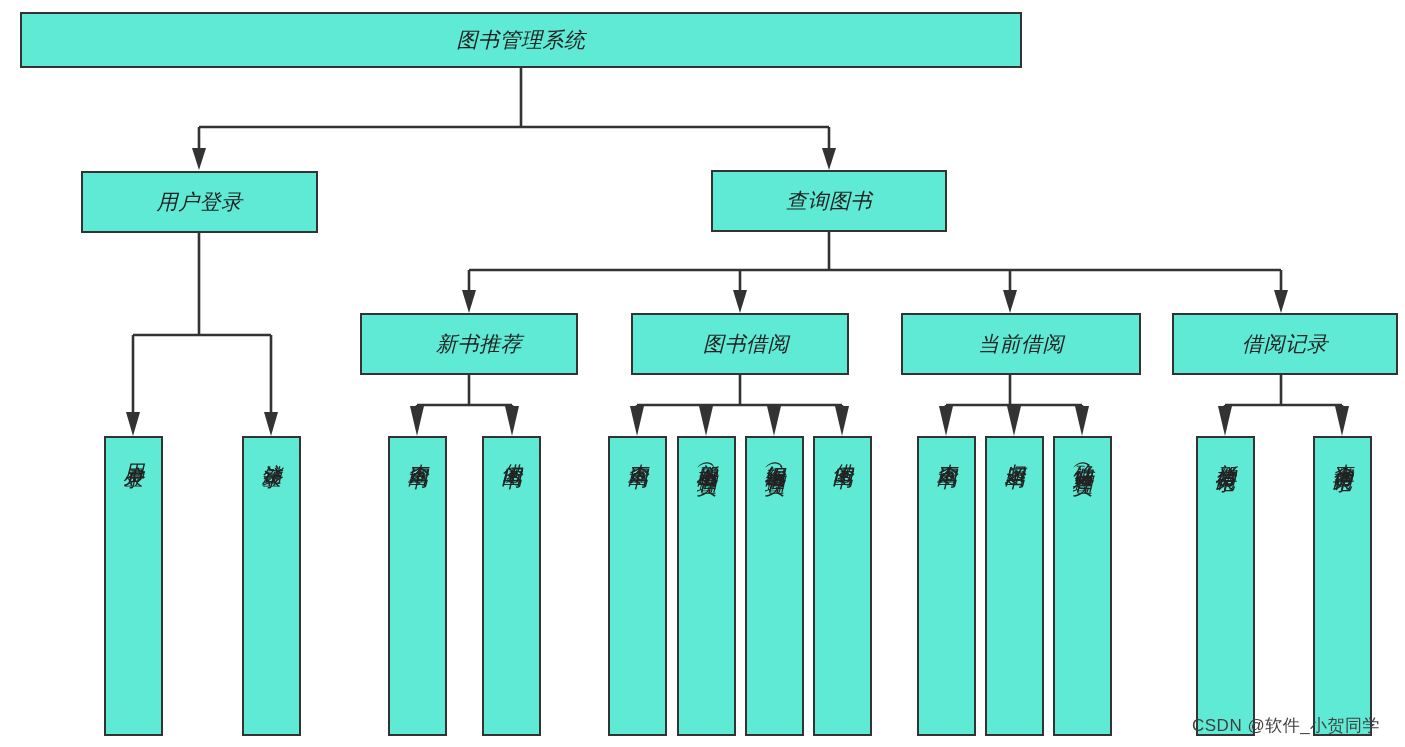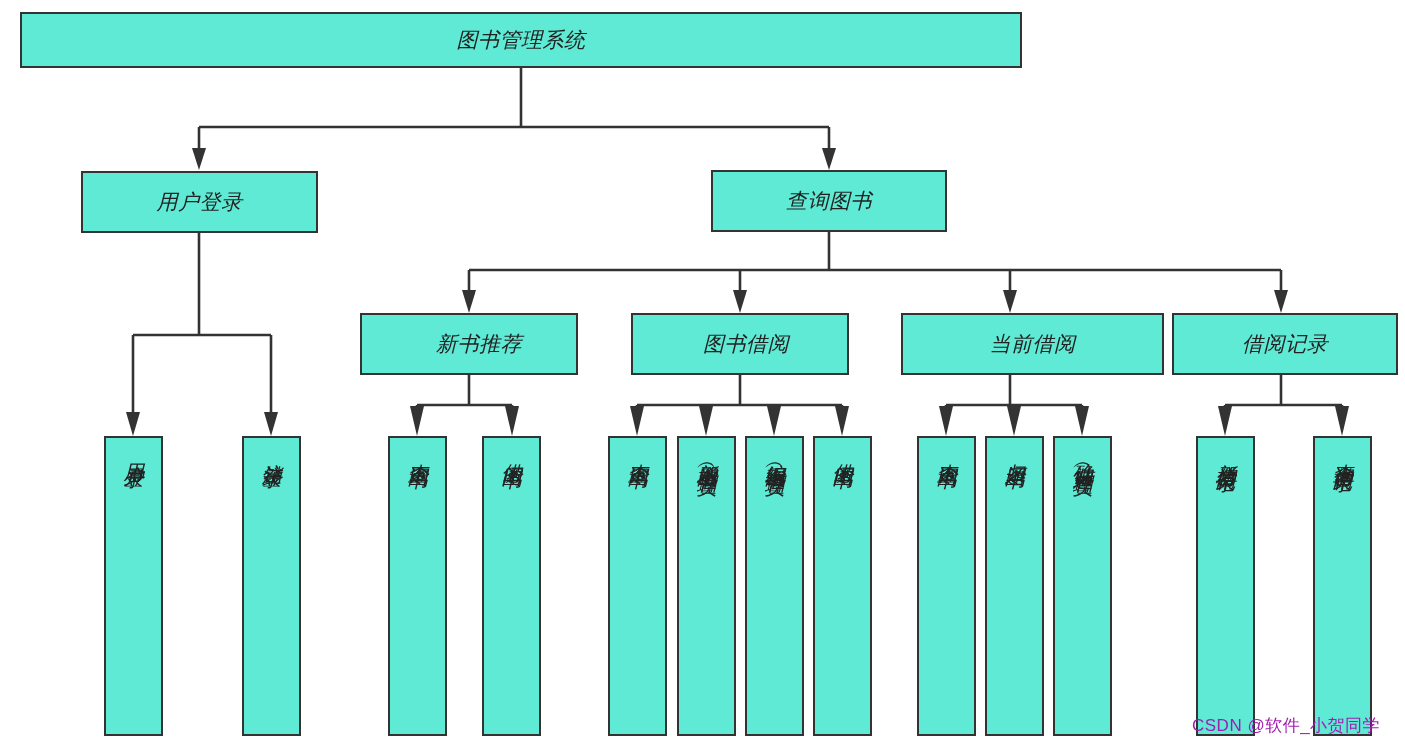--- a/index.html
+++ b/index.html
@@ -63,21 +63,21 @@
     stroke-width: 2.6;
     fill: none;
   }
   .arrowhead {
     fill: #333333;
     stroke: none;
   }
   .watermark {
     position: absolute;
     font-size: 17px;
-    color: #a21caf;
+    color: #404040;
     white-space: nowrap;
     letter-spacing: 0.5px;
   }
 </style>
 </head>
 <body>
 
 <div id="canvas">
 
   <svg class="wires" viewBox="0 0 1405 747">
@@ -155,21 +155,21 @@
   <div class="node" style="left:711px; top:170px; width:236px; height:62px;">
     <span class="node-label">查询图书</span>
   </div>
 
   <div class="node" style="left:360px; top:313px; width:218px; height:62px;padding-left:20px;">
     <span class="node-label">新书推荐</span>
   </div>
   <div class="node" style="left:631px; top:313px; width:218px; height:62px;padding-left:12px;">
     <span class="node-label">图书借阅</span>
   </div>
-  <div class="node" style="left:901px; top:313px; width:263px; height:62px;">
+  <div class="node" style="left:901px; top:313px; width:240px; height:62px;">
     <span class="node-label">当前借阅</span>
   </div>
   <div class="node" style="left:1172px; top:313px; width:226px; height:62px;">
     <span class="node-label">借阅记录</span>
   </div>
 
   <div class="node leaf" style="left:104px; top:436px; width:59px; height:300px;">
     <span class="node-label">用户登录</span>
   </div>
   <div class="node leaf" style="left:242px; top:436px; width:59px; height:300px;">

